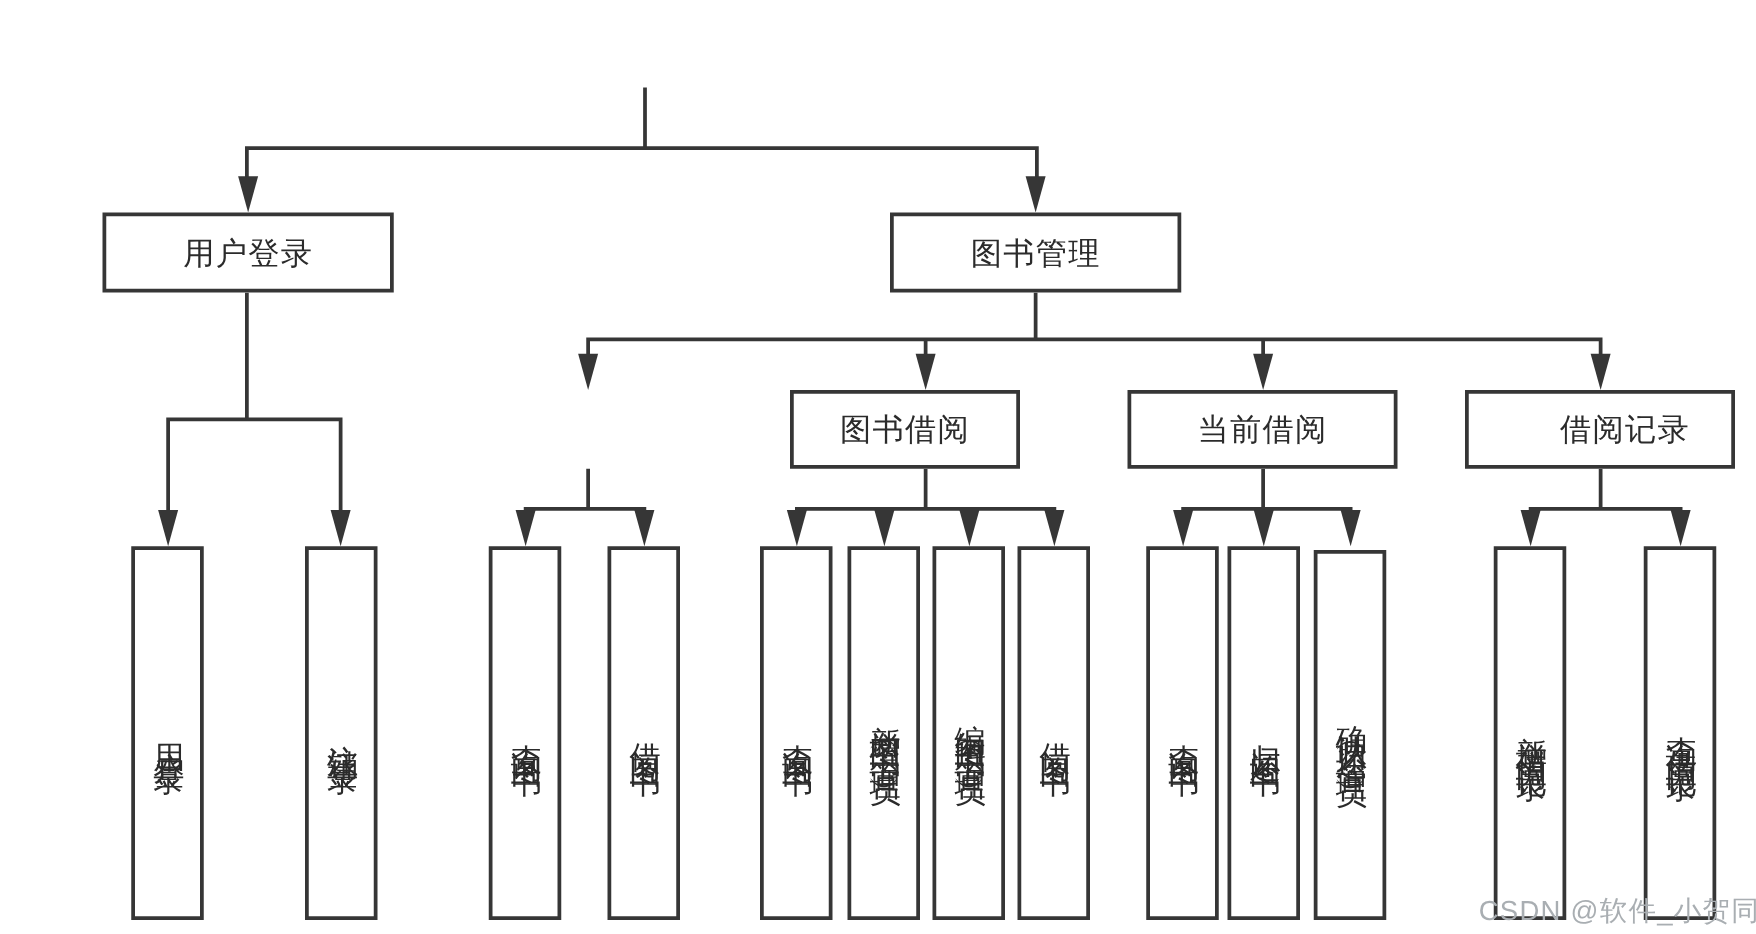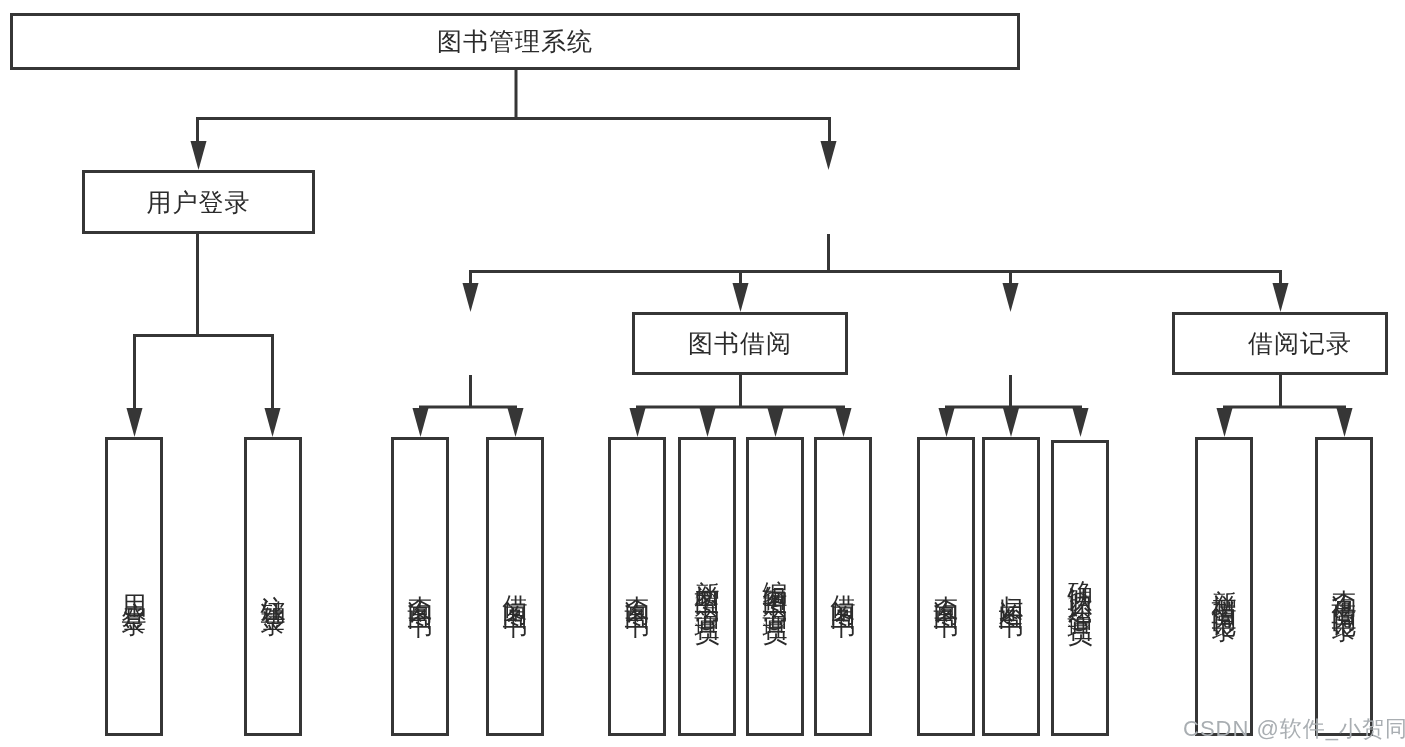--- a/index.html
+++ b/index.html
@@ -91,25 +91,26 @@
       <polygon points="767.5,408 783.5,408 775.5,437"></polygon>
       <polygon points="835.5,408 851.5,408 843.5,437"></polygon>
       <polygon points="938.5,408 954.5,408 946.5,437"></polygon>
       <polygon points="1003,408 1019,408 1011,437"></polygon>
       <polygon points="1072.5,408 1088.5,408 1080.5,437"></polygon>
       <polygon points="1216.5,408 1232.5,408 1224.5,437"></polygon>
       <polygon points="1336.5,408 1352.5,408 1344.5,437"></polygon>
     </g>
   </svg>
 
-  <div class="box h" style="left:10px;top:13px;width:1010px;height:57px;">图书管理系统</div>
 
   <div class="box h" style="left:82px;top:170px;width:233px;height:64px;">用户登录</div>
+  <div class="box h" style="left:712px;top:170px;width:233px;height:64px;">图书管理</div>
 
-  <div class="box h" style="left:632px;top:312px;width:216px;height:63px;">图书借阅</div>
+  <div class="box h" style="left:632px;top:312px;width:184px;height:63px;">图书借阅</div>
+  <div class="box h" style="left:902px;top:312px;width:216px;height:63px;">当前借阅</div>
   <div class="box h" style="left:1172px;top:312px;width:216px;height:63px;padding-left:40px;">借阅记录</div>
 
   <div class="box v" style="left:105px;top:437px;width:58px;height:299px;">
     <span class="vt">用户登录</span>
   </div>
   <div class="box v" style="left:244px;top:437px;width:58px;height:299px;">
     <span class="vt">注销登录</span>
   </div>
 
   <div class="box v" style="left:391px;top:437px;width:58px;height:299px;">

